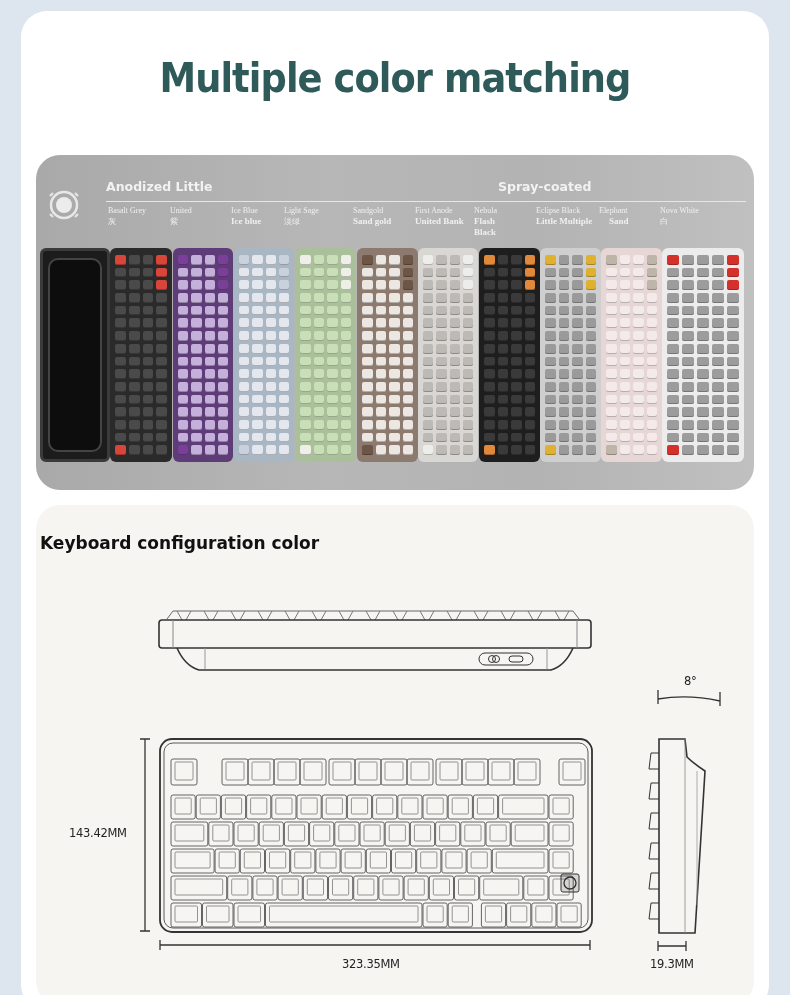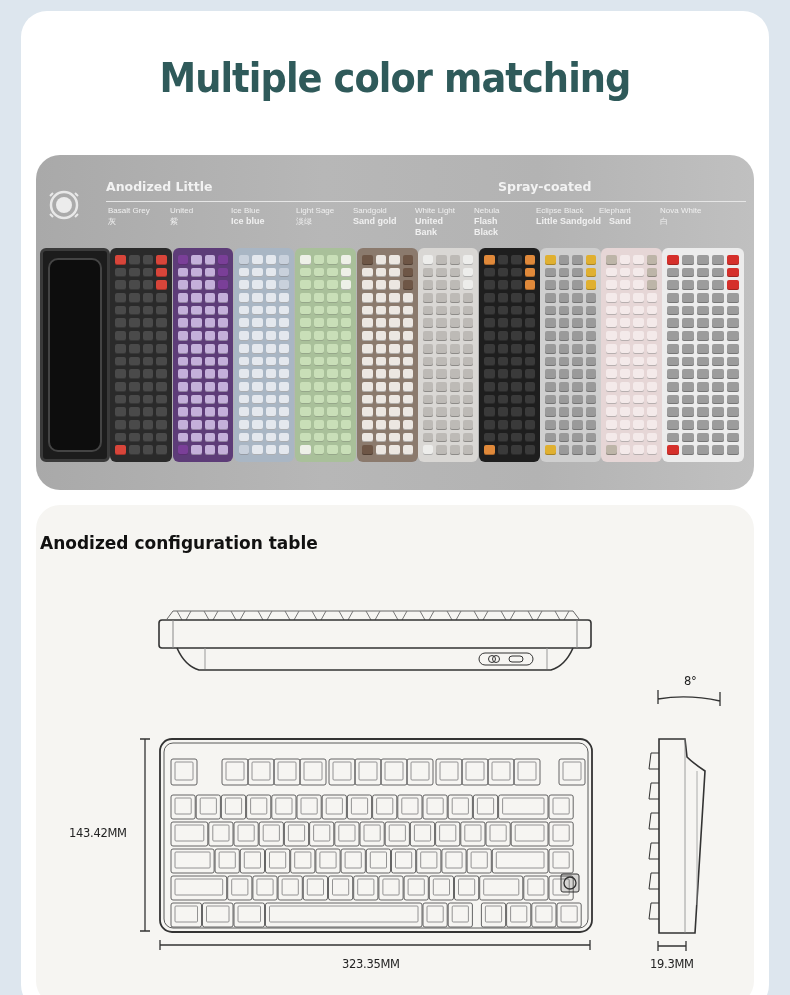--- a/index.html
+++ b/index.html
@@ -3,21 +3,21 @@
 <meta charset="utf-8">
 <style>
   *{box-sizing:border-box;margin:0;padding:0}
   body{width:790px;height:995px;background:#dde6ee;font-family:"Liberation Sans",sans-serif;overflow:hidden;position:relative}
   .card{position:absolute;left:21px;top:11px;width:748px;height:1000px;background:#fff;border-radius:26px}
   .title{position:absolute;left:0;top:55px;width:790px;text-align:center;font-family:"DejaVu Sans",sans-serif;font-weight:bold;font-size:40px;color:#2f5a5a;letter-spacing:-1px;transform:scaleX(0.92)}
   .panel{position:absolute;left:36px;top:155px;width:718px;height:335px;border-radius:24px;background:linear-gradient(90deg,#a9a9a9 0%,#b7b7b7 40%,#b3b3b3 70%,#c0c0c0 100%);overflow:hidden}
   .knob{position:absolute;left:8px;top:30px;width:40px;height:40px}
   .grp-title{position:absolute;font-family:"DejaVu Sans",sans-serif;font-weight:bold;color:#f2f2f2;font-size:12.5px}
   .hr{position:absolute;top:46px;height:1px;background:#e6e6e6}
-  .lbl{position:absolute;top:50px;font-family:Liberation Sans, sans-serif;font-size:8px;color:#f0f0f0;line-height:11px}
+  .lbl{position:absolute;top:50px;font-family:Liberation Serif, serif;font-size:8px;color:#f0f0f0;line-height:11px}
   .lbl .sub{font-weight:bold;font-size:9px;display:block}
   .kbrow{position:absolute;left:4px;top:93px;height:215px;width:712px}
   .kb{position:absolute;top:0;height:214px;border-radius:6px;padding:7px 5px}
   .kb .keys{width:100%;height:100%;display:grid;grid-template-columns:repeat(4,1fr);grid-auto-rows:1fr;gap:3px}
   .kb .keys span{border-radius:2px}
   .spec{position:absolute;left:36px;top:505px;width:718px;height:500px;border-radius:24px;background:#f6f5f2}
   .spec-title{position:absolute;left:4px;top:28px;font-family:"DejaVu Sans",sans-serif;font-weight:bold;font-size:17px;color:#111}
   .dim{position:absolute;font-family:"DejaVu Sans",sans-serif;font-size:11.5px;color:#222;letter-spacing:-0.3px}
   svg{position:absolute}
 </style>
@@ -35,25 +35,25 @@
     <path d="M6 11 l3 -3 M34 11 l-3 -3 M6 29 l3 3 M34 29 l-3 3" stroke="#e8e8e8" stroke-width="2"></path>
   </svg>
 
   <div class="grp-title" style="left:70px;top:24px">Anodized Little</div>
   <div class="grp-title" style="left:462px;top:24px">Spray-coated</div>
   <div class="hr" style="left:70px;width:640px"></div>
 
   <div class="lbl" style="left:72px"><span>Basalt Grey</span><span class="sub" style="font-weight:normal;font-size:8px">灰</span></div>
   <div class="lbl" style="left:134px"><span>United</span><span class="sub" style="font-weight:normal;font-size:8px">紫</span></div>
   <div class="lbl" style="left:195px"><span>Ice Blue</span><span class="sub">Ice blue</span></div>
-  <div class="lbl" style="left:260px"><span>Light Sage</span><span class="sub" style="font-weight:normal;font-size:8px">淡绿</span></div>
+  <div class="lbl" style="left:248px"><span>Light Sage</span><span class="sub" style="font-weight:normal;font-size:8px">淡绿</span></div>
   <div class="lbl" style="left:317px;width:45px"><span>Sandgold</span><span class="sub">Sand gold</span></div>
-  <div class="lbl" style="left:379px;width:50px"><span>White Light</span><span class="sub">United Bank</span></div>
+  <div class="lbl" style="left:379px;width:50px"><span>First Anode</span><span class="sub">United Bank</span></div>
   <div class="lbl" style="left:438px;width:40px"><span>Nebula</span><span class="sub">Flash Black</span></div>
-  <div class="lbl" style="left:500px"><span>Eclipse Black</span><span class="sub">Little Sandgold</span></div>
+  <div class="lbl" style="left:500px"><span>Eclipse Black</span><span class="sub">Little Multiple</span></div>
   <div class="lbl" style="left:563px"><span>Elephant</span><span class="sub" style="padding-left:10px">Sand</span></div>
   <div class="lbl" style="left:624px"><span>Nova White</span><span class="sub" style="font-weight:normal;font-size:8px">白</span></div>
 
   <div class="kbrow">
 
     <div class="kb" style="left:0;width:70px;background:#1c1c1c;border:3px solid #3a3a3a">
       <div style="width:100%;height:100%;border:2px solid #444;border-radius:10px;background:#0d0d0d"></div>
     </div>
     <div class="kb" id="kb0" style="left: 70px; width: 62px; background: rgb(42, 42, 42);">
         <div class="keys" style="grid-template-columns: repeat(4, 1fr);">
@@ -748,21 +748,21 @@
           <span style="background: rgb(156, 156, 156); box-shadow: rgba(0, 0, 0, 0.25) 0px -1px 0px inset;"></span>
           <span style="background: rgb(156, 156, 156); box-shadow: rgba(0, 0, 0, 0.25) 0px -1px 0px inset;"></span>
           <span style="background: rgb(156, 156, 156); box-shadow: rgba(0, 0, 0, 0.25) 0px -1px 0px inset;"></span>
           <span style="background: rgb(156, 156, 156); box-shadow: rgba(0, 0, 0, 0.25) 0px -1px 0px inset;"></span>
         </div>
       </div>
   </div>
 </div>
 
 <div class="spec">
-  <div class="spec-title">Anodized configuration table</div>
+  <div class="spec-title">Keyboard configuration color</div>
 </div>
 
 <svg style="left:155px;top:605px" width="440" height="70" viewBox="0 0 440 70">
   <g fill="none" stroke="#333" stroke-width="1">
     <path d="M12 14 l6 -8 h400 l6 8" stroke="#666"></path>
     <g id="capsTop" stroke="#777">
         <path d="M22 6 l5 9 M36 6 l-5 9"></path>
         <path d="M49 6 l5 9 M63 6 l-5 9"></path>
         <path d="M76 6 l5 9 M90 6 l-5 9"></path>
         <path d="M103 6 l5 9 M117 6 l-5 9"></path>

